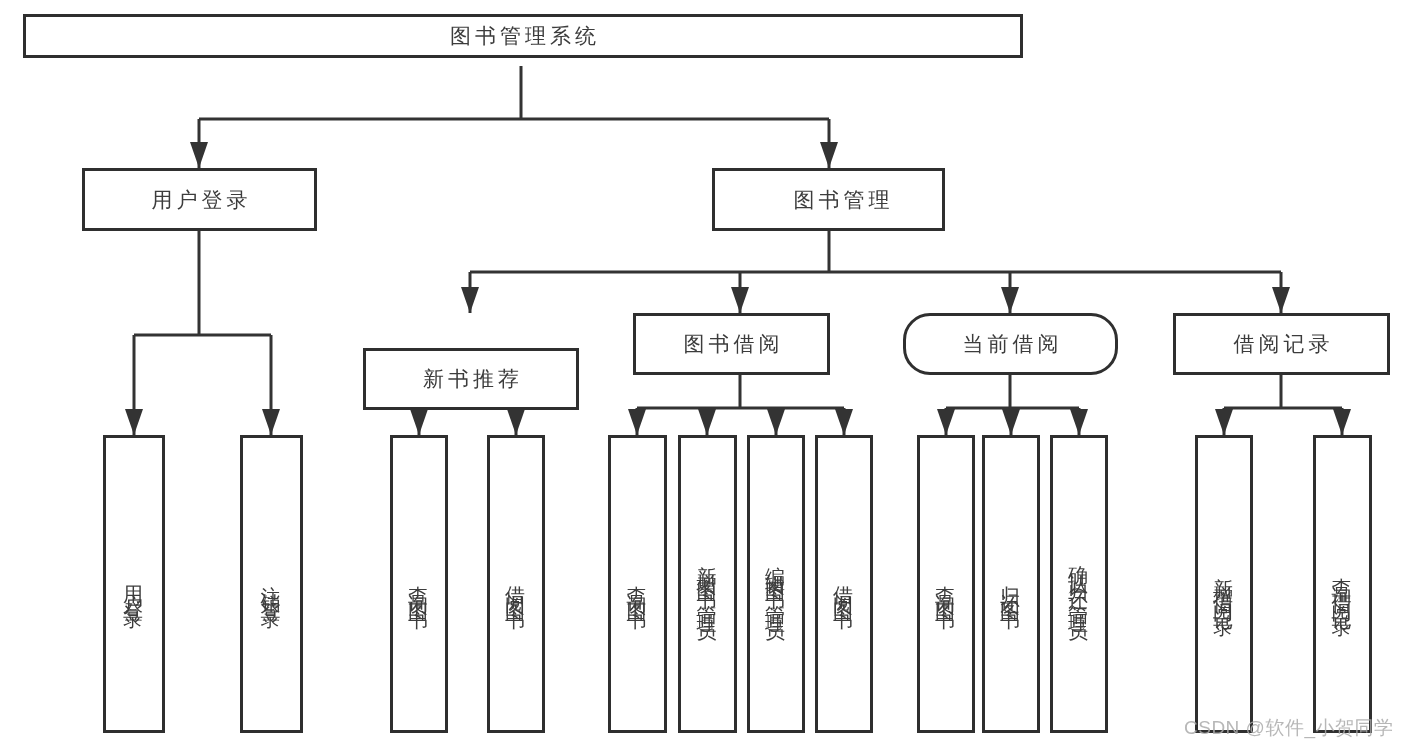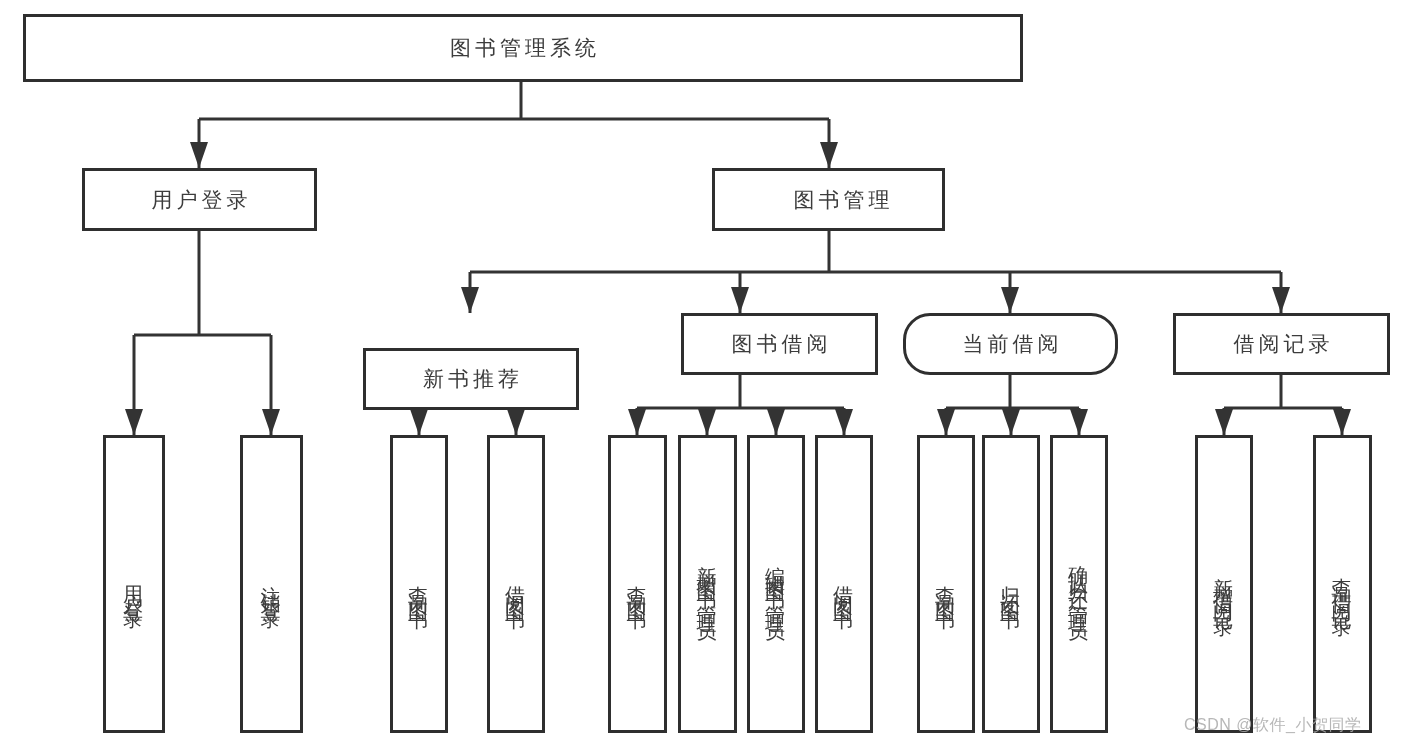--- a/index.html
+++ b/index.html
@@ -13,45 +13,45 @@
     border:3px solid #2f2f2f; color:#3c3c3c;
     display:flex; align-items:center; justify-content:center;
     z-index:2; text-align:center;
   }
   .box.h { font-size:21px; letter-spacing:4px; padding-left:4px; }
   .box.v {
     writing-mode:vertical-rl; text-orientation:mixed;
     font-size:20px; letter-spacing:8px; padding-top:4px;
   }
   
-  #b-root      { left:23px;  top:14px;  width:1000px; height:68px; }
+  #b-root      { left:23px;  top:14px;  width:1000px; height:44px; }
   #b-login     { left:82px;  top:168px; width:235px;  height:63px; }
   #b-mgmt      { left:712px; top:168px; width:233px;  height:63px;padding-left:30px; }
   #b-l3-0 { left:363px;  top:313px; width:216px; height:62px;margin-top:35px; }
-  #b-l3-1 { left:633px;  top:313px; width:197px; height:62px;margin-left:48px; }
+  #b-l3-1 { left:633px;  top:313px; width:197px; height:62px; }
   #b-l3-2 { left:903px;  top:313px; width:215px; height:62px;border-radius:27px; }
   #b-l3-3 { left:1173px; top:313px; width:217px; height:62px; }
   
   .leaf { top:435px; height:298px; }
   #b-u0 { left:103px;  width:62px; }
   #b-u1 { left:240px;  width:63px; }
   #b-a0 { left:390px;  width:58px; }
   #b-a1 { left:487px;  width:58px; }
   #b-b0 { left:608px;  width:59px; }
   #b-b1 { left:678px;  width:59px; }
   #b-b2 { left:747px;  width:58px; }
   #b-b3 { left:815px;  width:58px; }
   #b-c0 { left:917px;  width:58px; }
   #b-c1 { left:982px;  width:58px; }
   #b-c2 { left:1050px; width:58px; }
   #b-d0 { left:1195px; width:58px; }
   #b-d1 { left:1313px; width:59px; }
   .watermark {
     position:absolute; left:1184px; top:715px; z-index:5;
-    font-size:16px; color:rgba(170,170,170,0.85);
+    font-size:19px; color:rgba(170,170,170,0.85);
     white-space:nowrap; letter-spacing:0.5px;
   }
 </style>
 </head>
 <body>
 
 <div class="stage">
 
   <svg class="connectors" width="1405" height="747" viewBox="0 0 1405 747">
     <defs>

